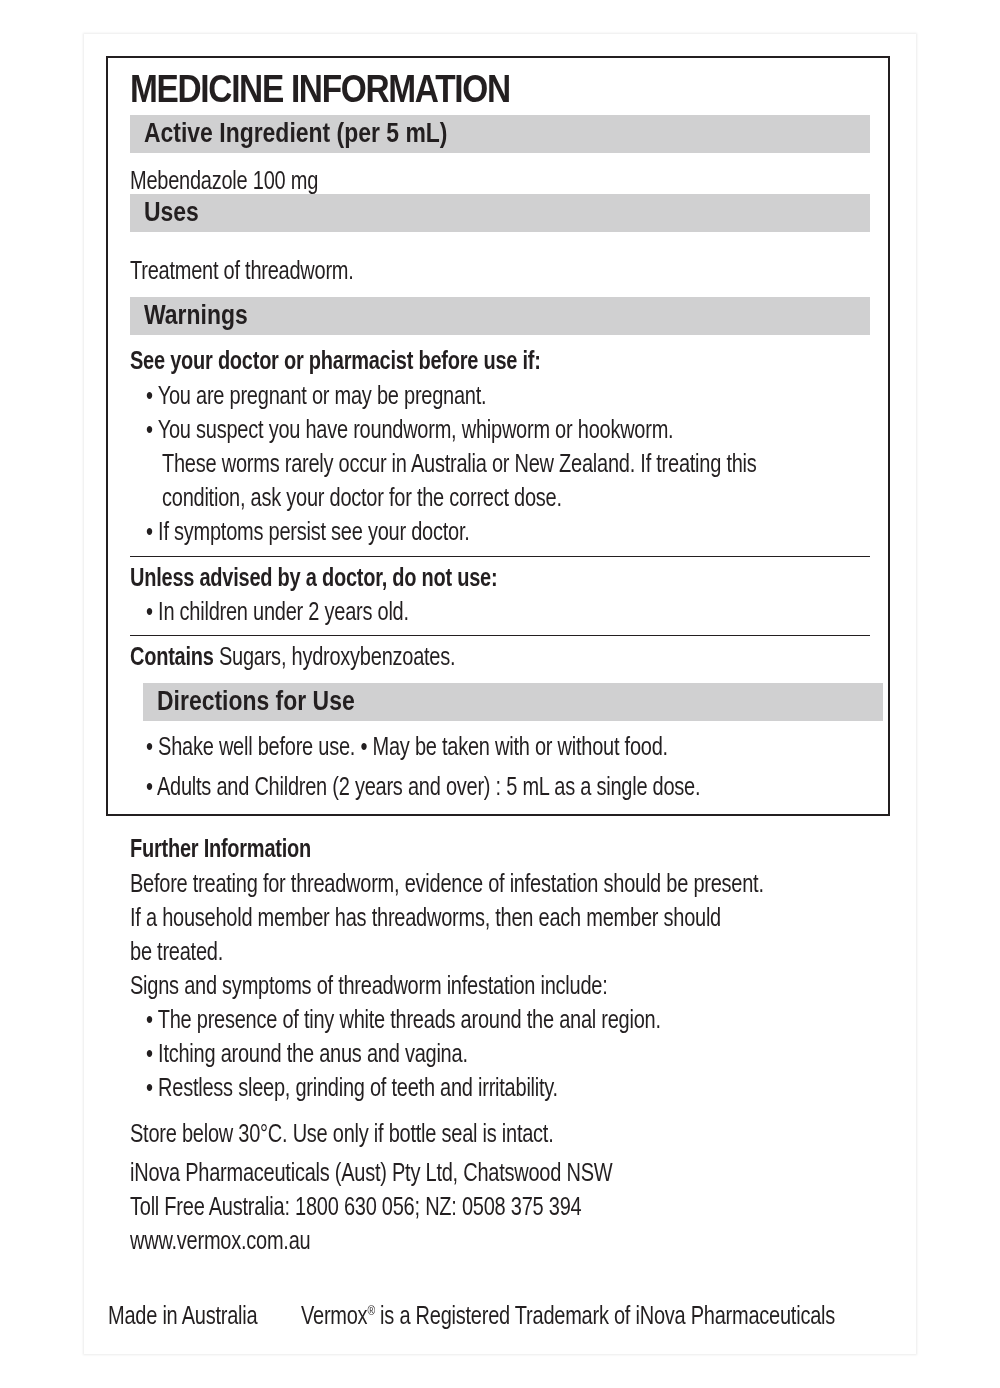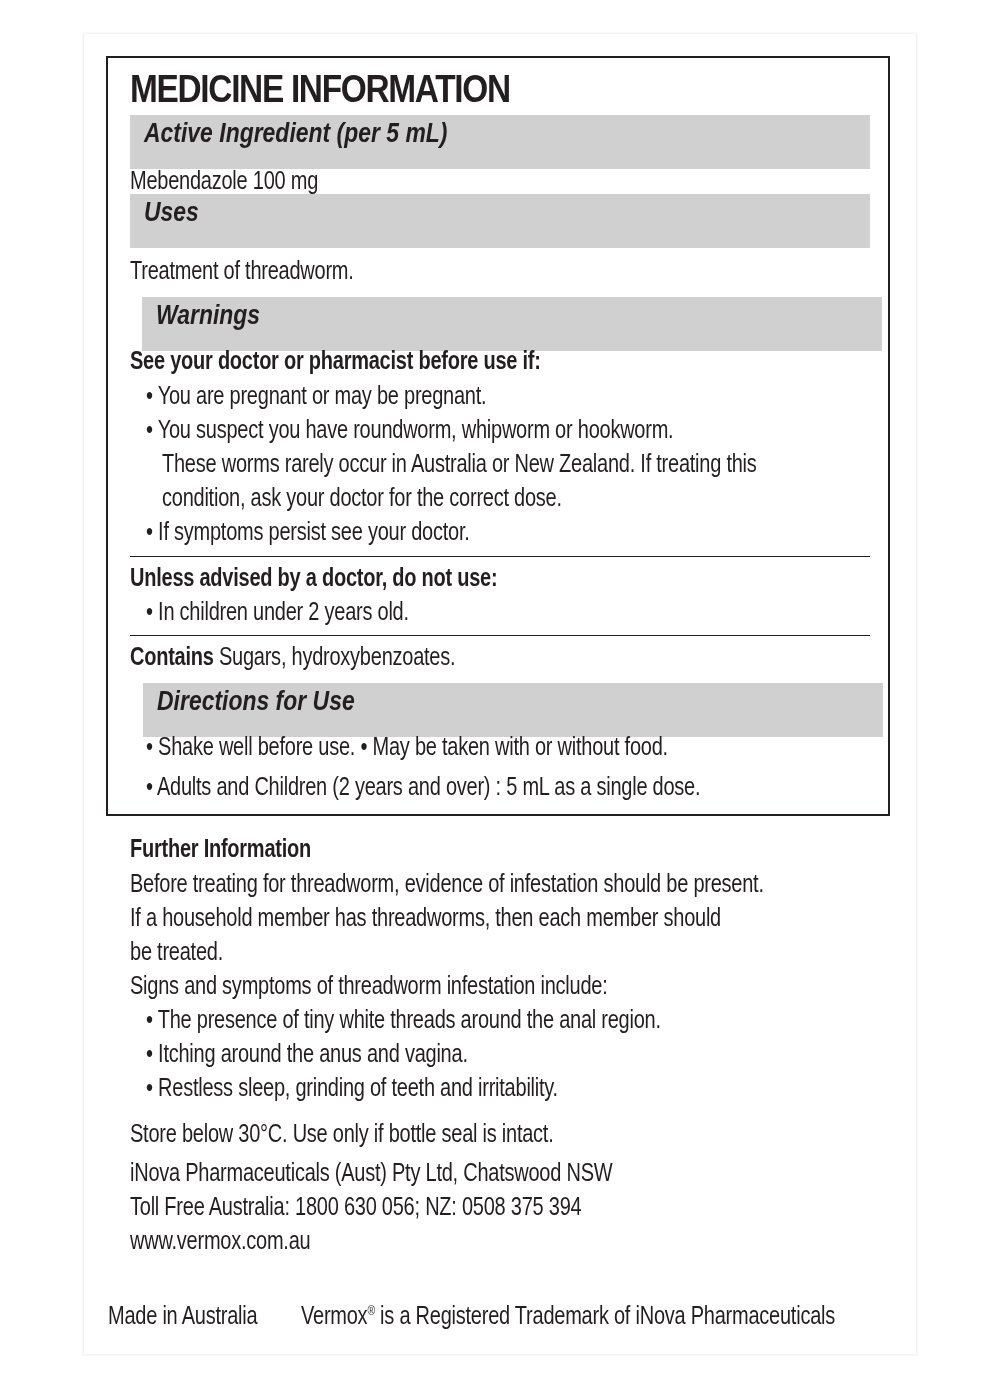--- a/index.html
+++ b/index.html
@@ -5,21 +5,21 @@
   html, body { margin: 0; padding: 0; background: #ffffff; }
   body { width: 1000px; height: 1388px; position: relative; overflow: hidden;
          font-family: "Liberation Sans", sans-serif; color: #231f20; }
   .card { position: absolute; left: 84px; top: 34px; width: 832px; height: 1320px;
           background: #ffffff; box-shadow: 0 0 2px 1px #ececec; }
   .box { position: absolute; left: 106px; top: 56px; width: 784px; height: 760px;
          border: 2.5px solid #231f20; box-sizing: border-box; }
   .abs { position: absolute; white-space: nowrap; }
   .title { left: 130px; top: 68px; font-size: 38px; font-weight: bold; letter-spacing: -1.5px;
            transform: scaleX(0.88); transform-origin: left top; }
-  .band { position: absolute; left: 130px; width: 740px; height: 54px; background: #d0d0d1; font-style: italic; }
+  .band { position: absolute; left: 130px; width: 740px; height: 38px; background: #d0d0d1; }
   .band span { position: absolute; left: 14px; top: 3px; font-size: 27px; font-weight: bold;
                transform: scaleX(0.85); transform-origin: left top; white-space: nowrap; }
   .t { font-size: 25px; transform: scaleX(0.8); transform-origin: left top; letter-spacing: -0.3px; }
   .tb { font-size: 25px; font-weight: bold; transform: scaleX(0.8); transform-origin: left top; letter-spacing: -0.3px; }
   .rule { position: absolute; left: 130px; width: 740px; height: 0; border-top: 1.5px solid #231f20; }
   sup { font-size: 13px; }
 </style>
 </head>
 <body>
 
@@ -31,21 +31,21 @@
 <div class="band" style="top:115px;">
     <span>Active Ingredient (per 5 mL)</span>
   </div>
 <div class="abs t" style="left:130px; top:166px;">Mebendazole 100 mg</div>
 
 <div class="band" style="top:194px;">
     <span>Uses</span>
   </div>
 <div class="abs t" style="left:130px; top:256px;">Treatment of threadworm.</div>
 
-<div class="band" style="top:297px;margin-left:12px;">
+<div class="band" style="top:297px;">
     <span>Warnings</span>
   </div>
 <div class="abs tb" style="left:130px; top:346px;">See your doctor or pharmacist before use if:</div>
 <div class="abs t" style="left:146px; top:381px;">• You are pregnant or may be pregnant.</div>
 <div class="abs t" style="left:146px; top:415px;">• You suspect you have roundworm, whipworm or hookworm.</div>
 <div class="abs t" style="left:162px; top:449px;">These worms rarely occur in Australia or New Zealand. If treating this</div>
 <div class="abs t" style="left:162px; top:483px;">condition, ask your doctor for the correct dose.</div>
 <div class="abs t" style="left:146px; top:517px;">• If symptoms persist see your doctor.</div>
 <div class="rule" style="top:556px;"></div>
 

